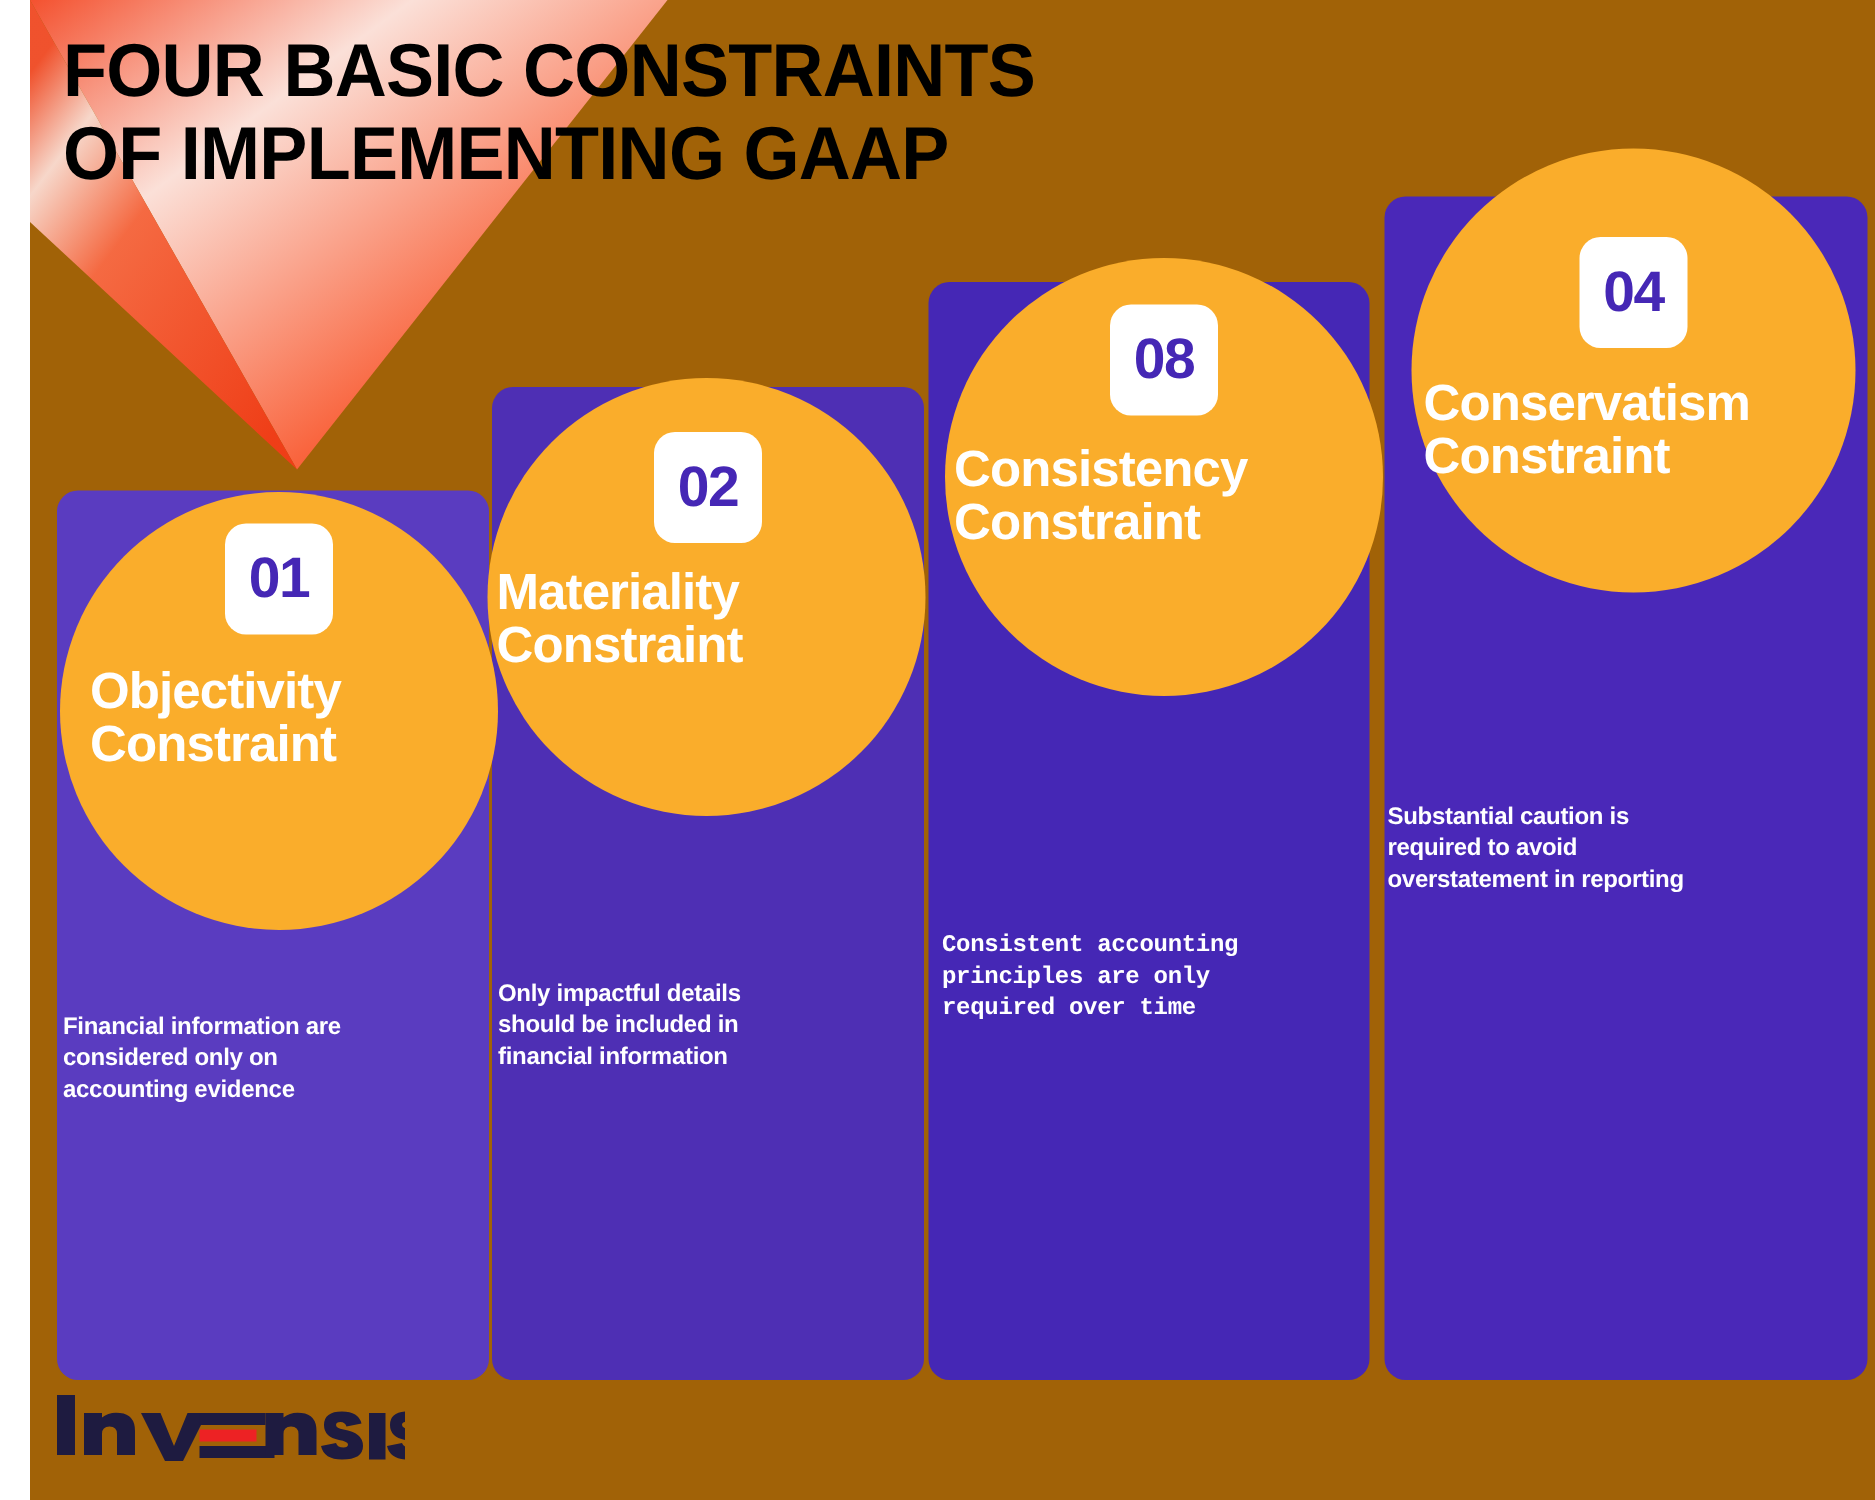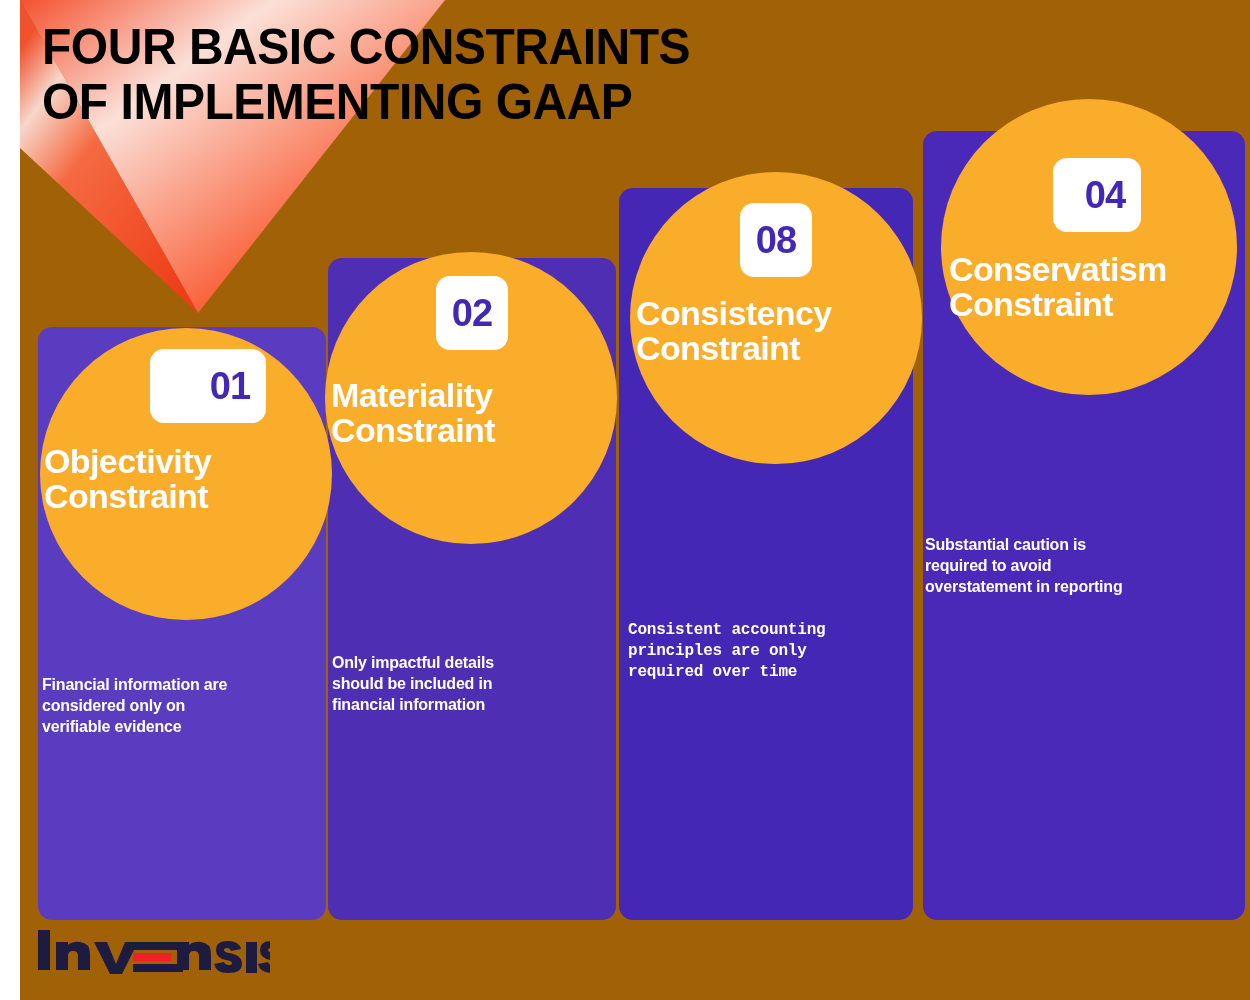--- a/index.html
+++ b/index.html
@@ -115,32 +115,32 @@
   </svg>
 
   <div class="title">FOUR BASIC CONSTRAINTS
 OF IMPLEMENTING GAAP</div>
 
   <div class="cols">
 
     <div class="col">
       <div class="bar" style="left:18px;top:327px;width:288px;height:593px;background:#5A3CC0;"></div>
       <div class="circle" style="left:20px;top:328px;width:292px;height:292px;background:#FAAD2B;"></div>
-      <div class="badge" style="left:130px;top:349px;width:72px;height:74px;padding-left:44px;">01</div>
-      <div class="circle-title" style="left:24px;top:444px;width:280px;">Objectivity
+      <div class="badge" style="left:130px;top:349px;width:72px;height:74px;">01</div>
+      <div class="circle-title" style="left:40px;top:444px;width:280px;">Objectivity
 Constraint</div>
       <div class="desc" style="left:22px;top:674px;width:280px;">Financial information are
 considered only on
-verifiable evidence</div>
+accounting evidence</div>
     </div>
 
     <div class="col">
       <div class="bar" style="left:308px;top:258px;width:288px;height:662px;background:#4E2FB4;"></div>
       <div class="circle" style="left:305px;top:252px;width:292px;height:292px;background:#FAAD2B;"></div>
-      <div class="badge" style="left:416px;top:276px;width:72px;height:74px;">02</div>
+      <div class="badge" style="left:416px;top:288px;width:72px;height:74px;">02</div>
       <div class="circle-title" style="left:311px;top:378px;width:280px;">Materiality
 Constraint</div>
       <div class="desc" style="left:312px;top:652px;width:280px;">Only impactful details
 should be included in
 financial information</div>
     </div>
 
     <div class="col">
       <div class="bar" style="left:599px;top:188px;width:294px;height:732px;background:#4527B5;"></div>
       <div class="circle" style="left:610px;top:172px;width:292px;height:292px;background:#FAAD2B;"></div>
@@ -148,21 +148,21 @@
       <div class="circle-title" style="left:616px;top:296px;width:280px;">Consistency
 Constraint</div>
       <div class="desc" style="left:608px;top:620px;width:288px;font-family:Liberation Mono, monospace;">Consistent accounting
 principles are only
 required over time</div>
     </div>
 
     <div class="col">
       <div class="bar" style="left:903px;top:131px;width:322px;height:789px;background:#4A28B8;"></div>
       <div class="circle" style="left:921px;top:99px;width:296px;height:296px;background:#FAAD2B;"></div>
-      <div class="badge" style="left:1033px;top:158px;width:72px;height:74px;padding-left:16px;">04</div>
+      <div class="badge" style="left:1033px;top:158px;width:72px;height:74px;">04</div>
       <div class="circle-title" style="left:929px;top:252px;width:280px;">Conservatism
 Constraint</div>
       <div class="desc" style="left:905px;top:534px;width:318px;">Substantial caution is
 required to avoid
 overstatement in reporting</div>
     </div>
 
   </div>
 
   <svg class="logo" viewBox="0 0 232 48">

